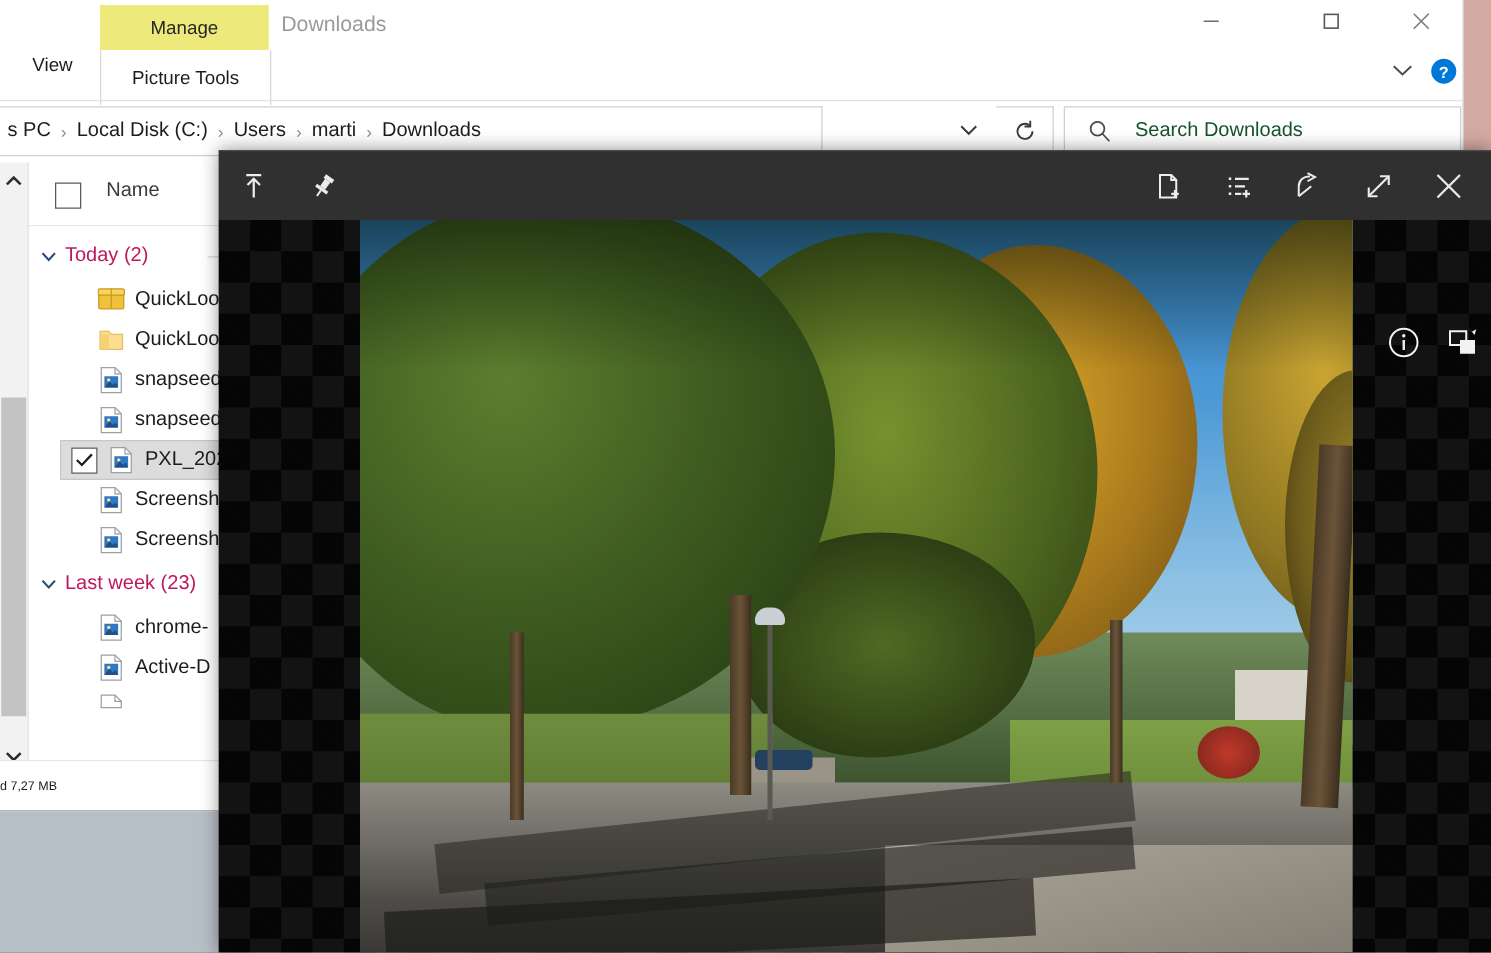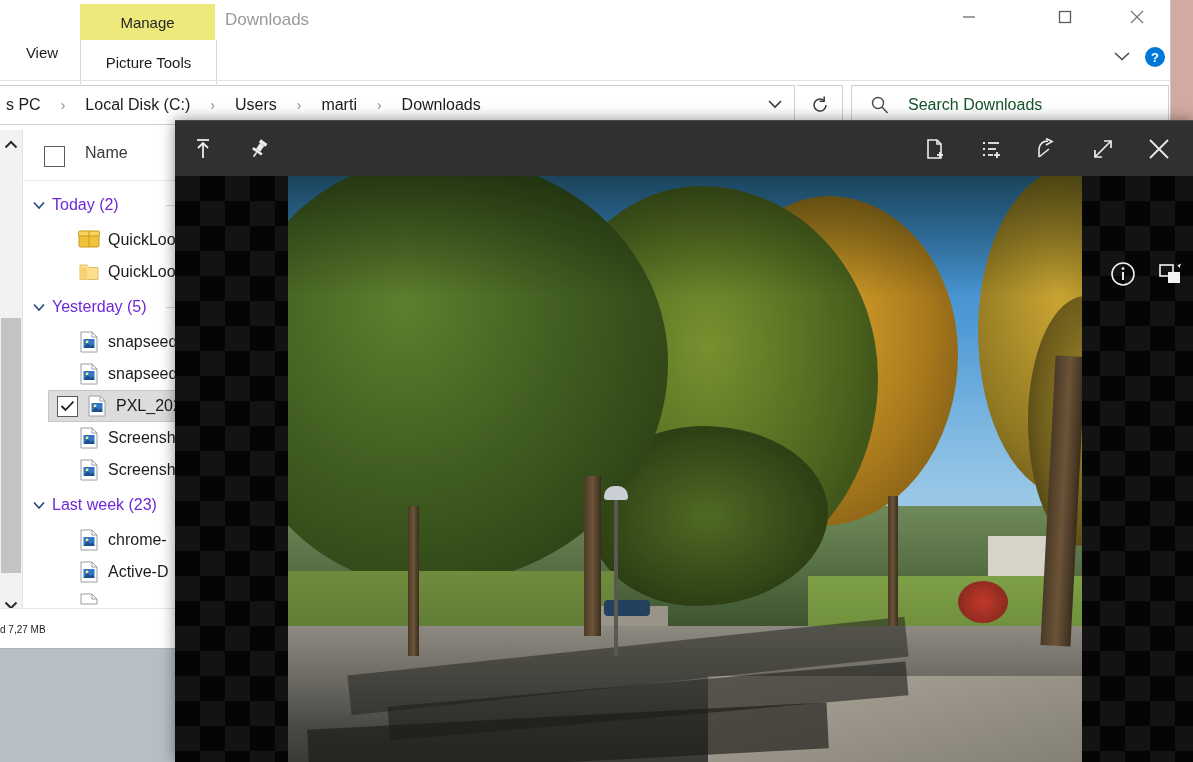--- a/index.html
+++ b/index.html
@@ -51,25 +51,24 @@
     position:absolute;left:1145px;top:47px;width:20px;height:20px;border-radius:50%;
     background:#0078d7;color:#fff;font-size:13px;font-weight:bold;
     display:flex;align-items:center;justify-content:center;
   }
   
   #ribbon-sep{position:absolute;left:0;top:80px;width:1170px;height:1px;background:#e3e3e3;}
 
   
   #address-row{position:absolute;left:0;top:85px;width:1170px;height:40px;background:#fff;}
   #breadcrumb{
-    position:absolute;left:0;top:0;width:795px;height:40px;
+    position:absolute;left:0;top:0;width:658px;height:40px;
     border:1px solid #cfcfcf;border-left:none;box-sizing:border-box;
     display:flex;align-items:center;padding-left:0px;
     background:#fff;
-    gap:12px;
   }
   .crumb{font-size:16px;color:#1c1c1c;padding:0 6px;white-space:nowrap;}
   .crumb-sep{color:#8d8d8d;font-size:14px;padding:0 2px;}
   #crumb-dropdown{position:absolute;left:755px;top:0;width:40px;height:38px;display:flex;align-items:center;justify-content:center;}
   #refresh-button{position:absolute;left:797px;top:0;width:46px;height:40px;border:1px solid #cfcfcf;border-left:none;box-sizing:border-box;display:flex;align-items:center;justify-content:center;background:#fff;}
   #search-box{
     position:absolute;left:851px;top:0;width:318px;height:40px;
     border:1px solid #cfcfcf;box-sizing:border-box;background:#fff;
     display:flex;align-items:center;
   }
@@ -84,21 +83,21 @@
   
   #left-scrollbar{position:absolute;left:0;top:130px;width:22px;height:490px;background:#f2f2f2;border-right:1px solid #e2e2e2;}
   #scroll-up-arrow{position:absolute;left:0;top:0;width:22px;height:30px;display:flex;align-items:center;justify-content:center;}
   #scroll-down-arrow{position:absolute;left:0;bottom:0;width:22px;height:30px;display:flex;align-items:center;justify-content:center;}
   #scroll-thumb{position:absolute;left:1px;top:188px;width:20px;height:255px;background:#c3c3c3;}
 
   
   #file-list{position:absolute;left:26px;top:186px;width:160px;height:420px;}
   .group-row{position:relative;height:38px;display:flex;align-items:center;}
   .group-chevron{width:26px;display:flex;align-items:center;justify-content:center;}
-  .group-label{font-size:16px;color:#6d28d9;white-space:nowrap;}
+  .group-label{font-size:16px;color:#be185d;white-space:nowrap;}
   .group-line{position:absolute;left:140px;right:-20px;top:19px;height:1px;background:#d8d8d8;}
   .file-row{position:relative;height:32px;display:flex;align-items:center;padding-left:52px;}
   .file-row.selected{background:#dcdcdc;border:1px solid #c6c6c6;box-sizing:border-box;margin-left:22px;padding-left:8px;width:180px;}
   .row-check{width:21px;height:21px;border:1px solid #5a5a5a;background:#fff;box-sizing:border-box;margin-right:8px;display:flex;align-items:center;justify-content:center;flex:0 0 auto;}
   .file-icon{width:22px;height:24px;margin-right:8px;flex:0 0 auto;}
   .file-label{font-size:16px;color:#1c1c1c;white-space:nowrap;overflow:hidden;}
 
   
   #status-bar{position:absolute;left:0;top:608px;width:1170px;height:40px;background:#fff;border-top:1px solid #e6e6e6;display:flex;align-items:center;}
   #status-text{font-size:10px;color:#1c1c1c;padding-left:0px;white-space:nowrap;}
@@ -330,29 +329,20 @@
     <div class="file-row">
       <span class="file-icon">
         <svg width="22" height="24" viewBox="0 0 22 24">
           <path d="M2 5 h7 l2 2.5 h9 v12 h-18 z" fill="#fcdf8e" stroke="#e2bf66" stroke-width="1"></path>
           <rect x="2" y="7.5" width="7" height="12" fill="#f5d174"></rect>
         </svg>
       </span>
       <span class="file-label">QuickLoo</span>
     </div>
 
-    <div class="group-row">
-      <span class="group-chevron">
-        <svg width="14" height="10" viewBox="0 0 14 10">
-            <polyline points="2,2.5 7,8 12,2.5" fill="none" stroke="#2b4b7e" stroke-width="1.7"></polyline>
-          </svg>
-      </span>
-      <span class="group-label">Yesterday (5)</span>
-      <span class="group-line"></span>
-    </div>
 
     <div class="file-row">
       <span class="file-icon">
         <svg width="22" height="24" viewBox="0 0 22 24">
           <path d="M3 2 h11 l5 5 v15 h-16 z" fill="#ffffff" stroke="#9aa0a6" stroke-width="1"></path>
           <path d="M14 2 v5 h5" fill="none" stroke="#9aa0a6" stroke-width="1"></path>
           <rect x="5.5" y="9" width="11" height="9" fill="#2f78c4"></rect>
           <circle cx="9" cy="12" r="1.4" fill="#ffe08a"></circle>
           <path d="M5.5 18 l4-5 3 3 2-2 2 4 z" fill="#1f4f84"></path>
         </svg>

